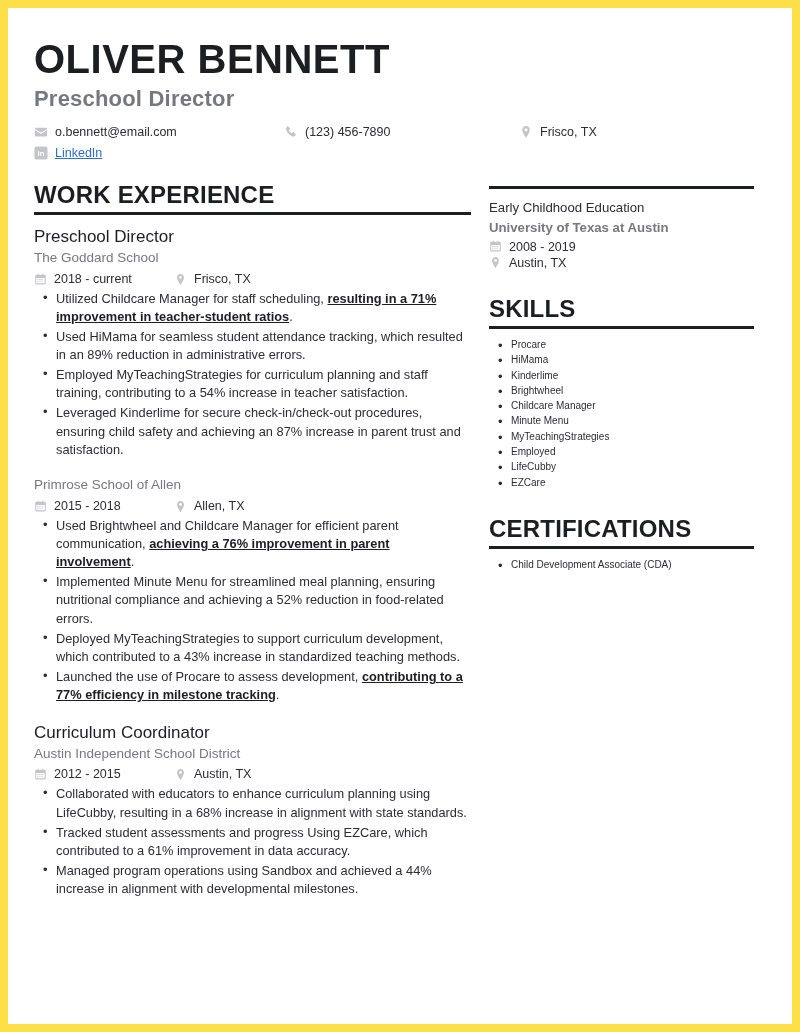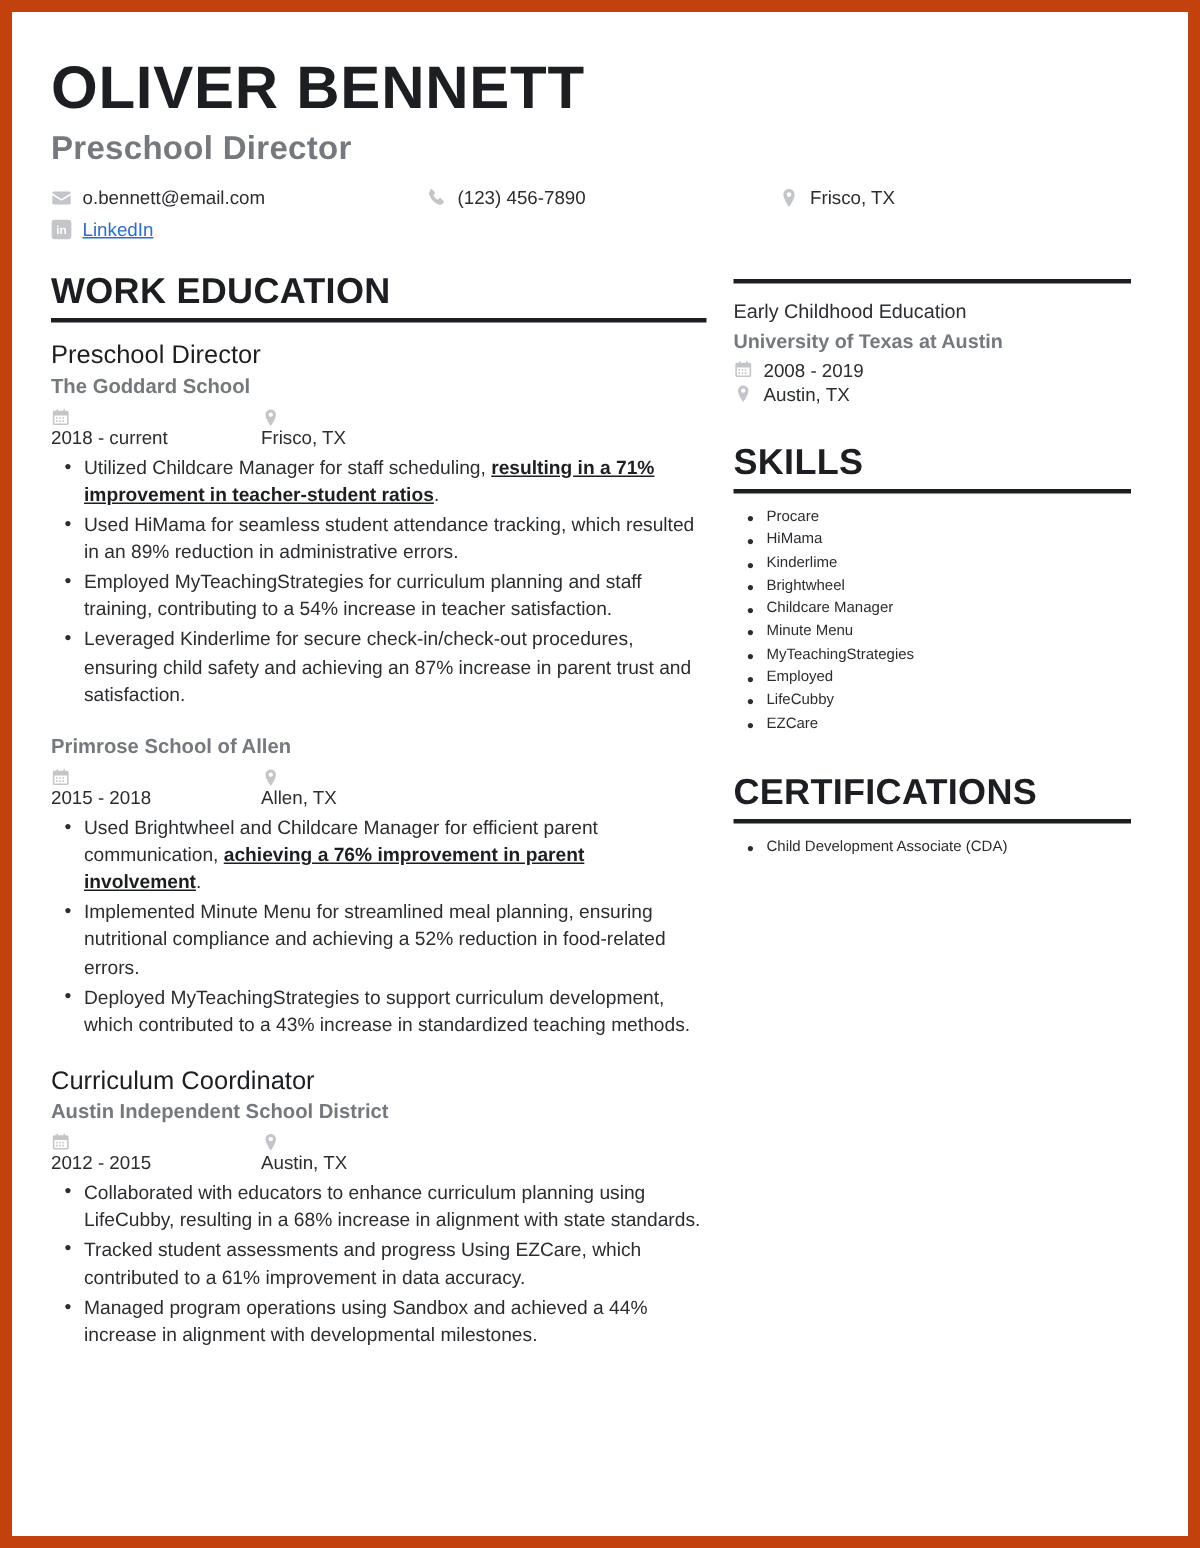--- a/index.html
+++ b/index.html
@@ -10,21 +10,21 @@
   body {
     width: 800px;
     height: 1032px;
     font-family: "Liberation Sans", sans-serif;
     overflow: hidden;
   }
   .page-frame {
     box-sizing: border-box;
     width: 800px;
     height: 1032px;
-    background: #c2410c;
+    background: #fde047;
     padding: 8px 8px 8px 8px;
   }
   .page {
     box-sizing: border-box;
     width: 784px;
     height: 1016px;
     background: #ffffff;
     padding: 26px 34px 20px 26px;
     position: relative;
   }
@@ -115,36 +115,35 @@
   .entry + .entry { margin-top: 18px; }
   .entry-title {
     font-size: 17px;
     color: #1c1e21;
     font-weight: normal;
     margin: 0;
     line-height: 1.25;
   }
   .entry-org {
     font-size: 13.5px;
-    font-weight: bold;
+    font-weight: normal;
     color: #75787d;
     margin: 2px 0 0 0;
     line-height: 1.25;
   }
   .entry-meta {
     display: flex;
     align-items: center;
     margin-top: 5px;
     font-size: 12.5px;
     color: #2b2d31;
   }
   .meta-item {
     display: flex;
-    align-items: flex-start;
-    flex-direction: column;
+    align-items: flex-end;
   }
   .meta-date { width: 140px; flex: 0 0 140px; }
   .meta-item .ico {
     width: 13px;
     height: 13px;
     flex: 0 0 13px;
     margin-right: 7px;
     display: inline-flex;
     align-items: center;
     justify-content: center;
@@ -270,21 +269,21 @@
       </div>
 
     </div>
   </div>
 
   <div class="columns">
 
     <div class="col-left">
 
       <div class="section">
-        <h2 class="section-title">WORK EDUCATION</h2>
+        <h2 class="section-title">WORK EXPERIENCE</h2>
         <hr class="section-rule">
 
         <div class="entry">
           <div class="entry-title">Preschool Director</div>
           <div class="entry-org">The Goddard School</div>
           <div class="entry-meta">
             <span class="meta-item meta-date">
               <span class="ico">
                 <svg width="13" height="13" viewBox="0 0 16 16" fill="currentColor">
                       <path d="M4.5 1v1.3H2.8c-.7 0-1.3.6-1.3 1.3v9.1c0 .7.6 1.3 1.3 1.3h10.4c.7 0 1.3-.6 1.3-1.3V3.6c0-.7-.6-1.3-1.3-1.3h-1.7V1h-1.3v1.3H5.8V1H4.5zM2.8 6.2h10.4v6.5H2.8V6.2zm1.3 1.3v1.3h1.3V7.5H4.1zm2.6 0v1.3H8V7.5H6.7zm2.6 0v1.3h1.3V7.5H9.3zm-5.2 2.6v1.3h1.3v-1.3H4.1zm2.6 0v1.3H8v-1.3H6.7zm2.6 0v1.3h1.3v-1.3H9.3z"></path>
@@ -326,20 +325,21 @@
                       <path d="M8 1.2c-2.4 0-4.3 1.9-4.3 4.3 0 3.2 4.3 9.3 4.3 9.3s4.3-6.1 4.3-9.3c0-2.4-1.9-4.3-4.3-4.3zm0 6a1.8 1.8 0 110-3.6 1.8 1.8 0 010 3.6z"></path>
                     </svg>
               </span>
               <span>Allen, TX</span>
             </span>
           </div>
           <ul class="bullets">
             <li><span>Used Brightwheel and Childcare Manager for efficient parent communication, </span><span class="hl">achieving a 76% improvement in parent involvement</span><span>.</span></li>
             <li><span>Implemented Minute Menu for streamlined meal planning, ensuring nutritional compliance and achieving a 52% reduction in food-related errors.</span><span class="hl"></span><span></span></li>
             <li><span>Deployed MyTeachingStrategies to support curriculum development, which contributed to a 43% increase in standardized teaching methods.</span><span class="hl"></span><span></span></li>
+            <li><span>Launched the use of Procare to assess development, </span><span class="hl">contributing to a 77% efficiency in milestone tracking</span><span>.</span></li>
           </ul>
         </div>
 
         <div class="entry">
           <div class="entry-title">Curriculum Coordinator</div>
           <div class="entry-org">Austin Independent School District</div>
           <div class="entry-meta">
             <span class="meta-item meta-date">
               <span class="ico">
                 <svg width="13" height="13" viewBox="0 0 16 16" fill="currentColor">

